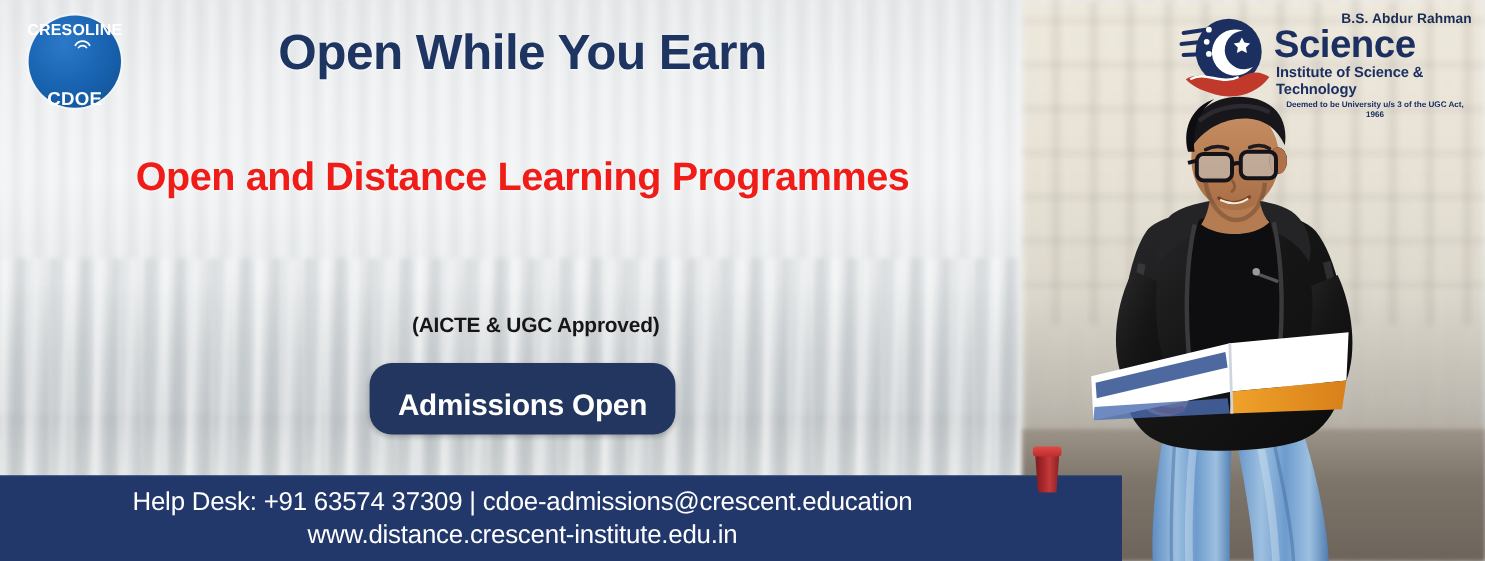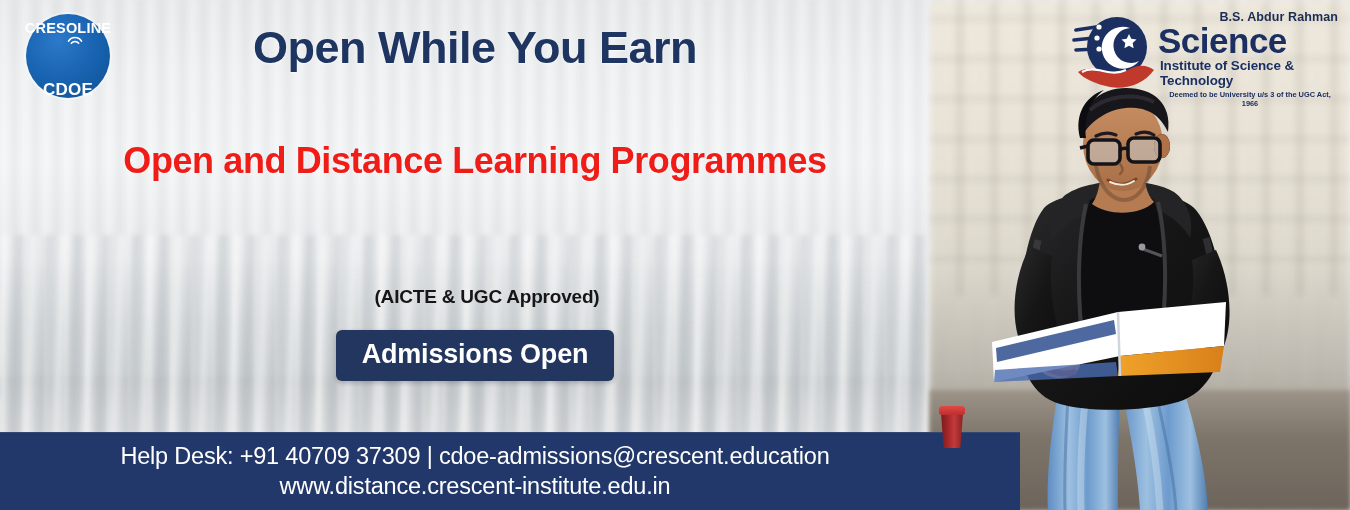--- a/index.html
+++ b/index.html
@@ -137,21 +137,21 @@
     position:absolute;left:0;top:286px;width:950px;text-align:center;
     font-size:19px;font-weight:700;color:#161616;letter-spacing:-.2px;margin-left:12px;
   }
   .cta-wrap{
     position:absolute;left:0;top:330px;width:950px;text-align:center;
   }
   .cta{
     display:inline-block;
     background:#23365f;color:#ffffff;
     font-size:27px;font-weight:700;letter-spacing:-.2px;
-    padding:9px 26px 11px 26px;border-radius:6px;
+    padding:23px 26px 11px 26px;border-radius:20px;
     box-shadow:0 2px 5px rgba(0,0,0,.22);
   }
 
   
   .footer{
     position:absolute;left:0;bottom:0;width:1020px;height:78px;
     background:#22386a;
     box-shadow:inset 0 1px 0 rgba(255,255,255,.08);
   }
   .footer-inner{
@@ -350,18 +350,18 @@
       <path d="M152 84 q5 6 0 10" fill="none" stroke="#8c5a36" stroke-width="2.6" stroke-linecap="round"></path>
       <path d="M140 100 q14 9 28 -1" fill="none" stroke="#7a4327" stroke-width="3" stroke-linecap="round"></path>
       <path d="M142 102 q13 6 24 -1" fill="none" stroke="#f3ead9" stroke-width="2" stroke-linecap="round"></path>
 
       <path d="M128 86 C132 110 146 120 156 120 C168 120 180 108 182 86" fill="none" stroke="#4a3426" stroke-width="4" opacity=".35"></path>
     </g>
   </svg>
 
   <div class="footer">
     <div class="footer-inner">
-      <div class="f-line1">Help Desk: +91 40709 37309 | cdoe-admissions@crescent.education</div>
+      <div class="f-line1">Help Desk: +91 63574 37309 | cdoe-admissions@crescent.education</div>
       <div class="f-line2">www.distance.crescent-institute.edu.in</div>
     </div>
   </div>
 
 </div>
 
 </body></html>

